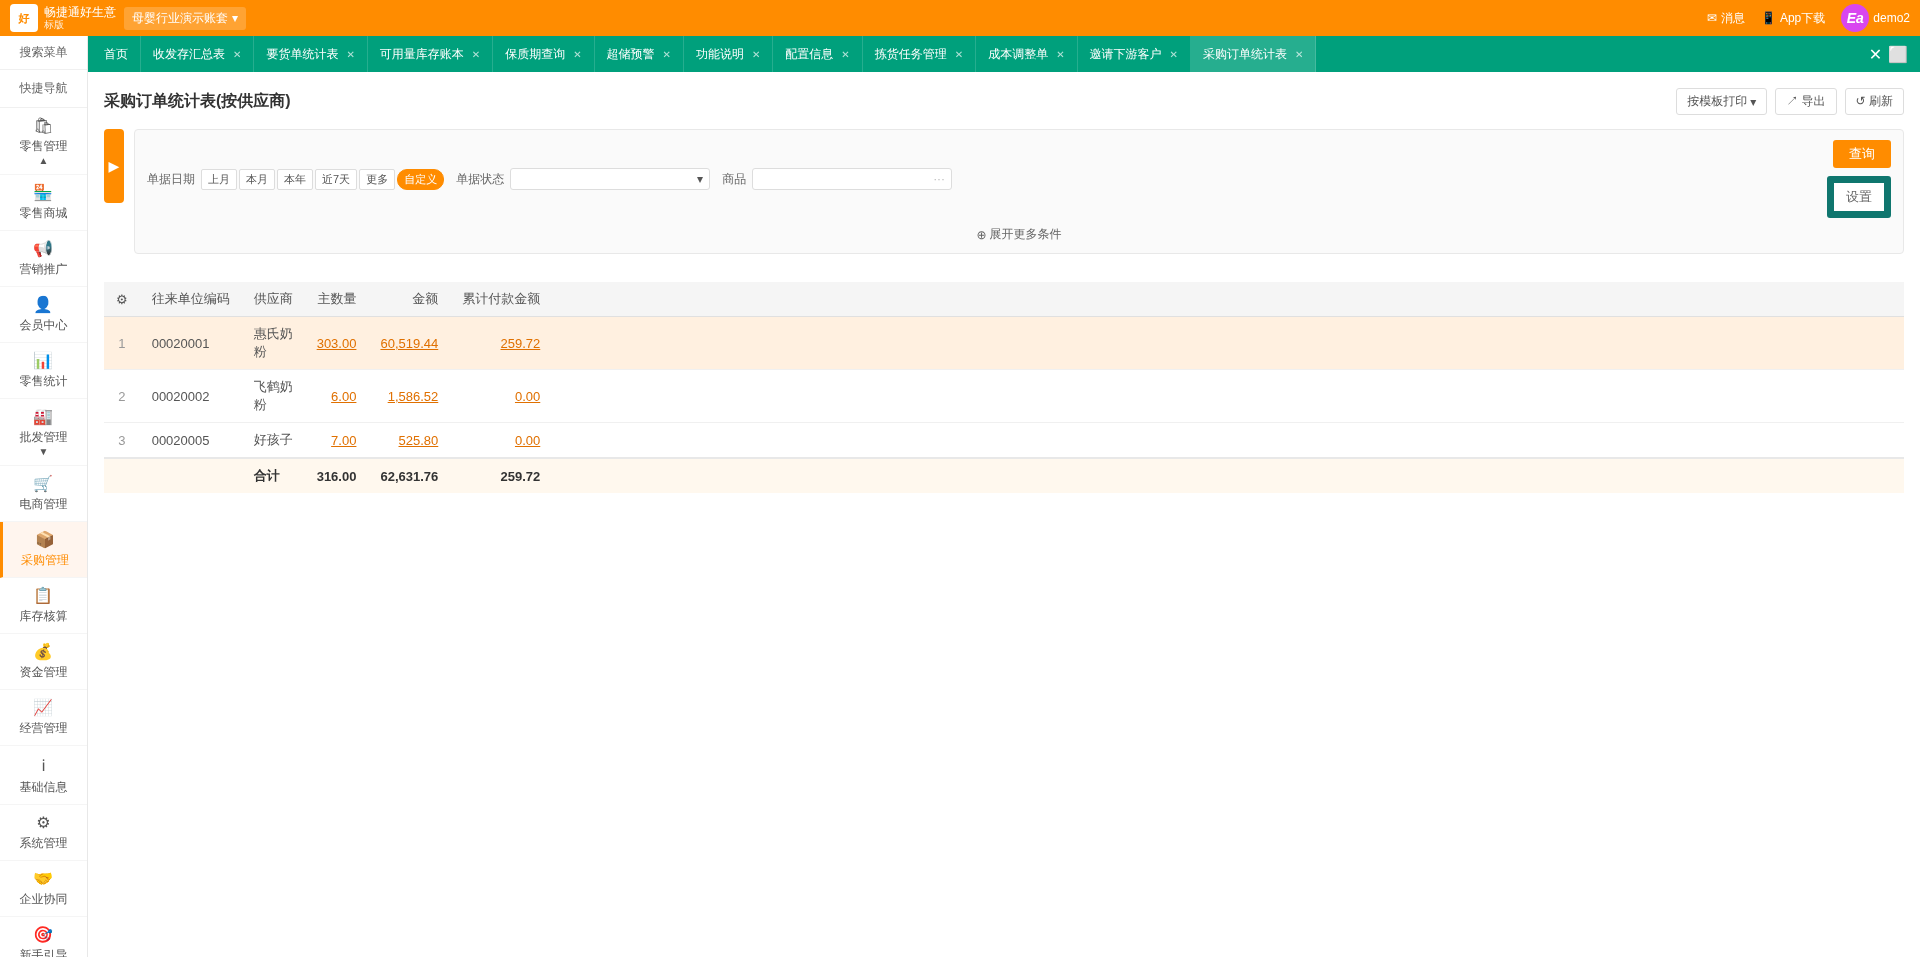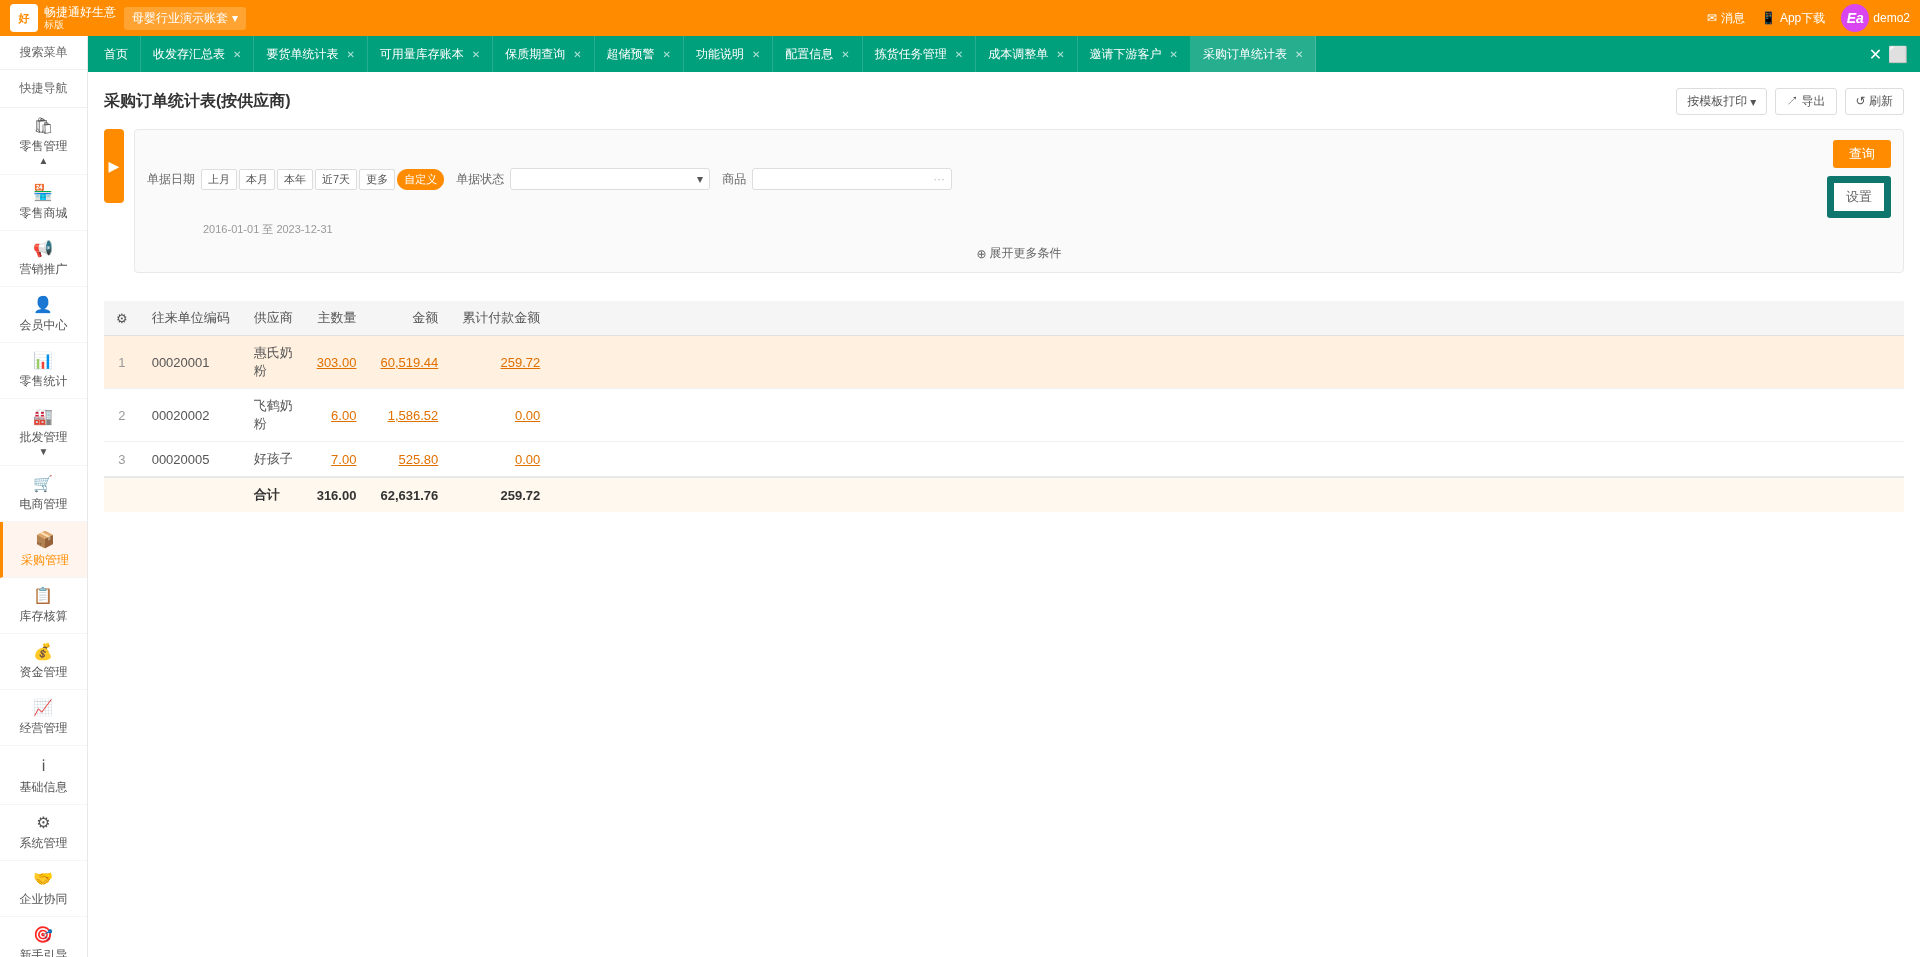--- a/index.html
+++ b/index.html
@@ -295,21 +295,20 @@
                 <span style="color:#bbb;font-size:12px;">···</span>
               </div>
             </div>
 
             <div style="margin-left:auto;display:flex;flex-direction:column;gap:4px;align-items:flex-end;">
               <button class="btn-query">查询</button>
               <button class="btn-settings">设置</button>
             </div>
           </div>
 
-          <div style="font-size:11px;color:#999;margin-top:4px;margin-left:56px;">2016-01-01 至 2023-12-31</div>
 
           <div class="filter-more">
             <button class="expand-btn">
               <span>⊕</span>
               <span>展开更多条件</span>
             </button>
           </div>
         </div>
       </div>
 

